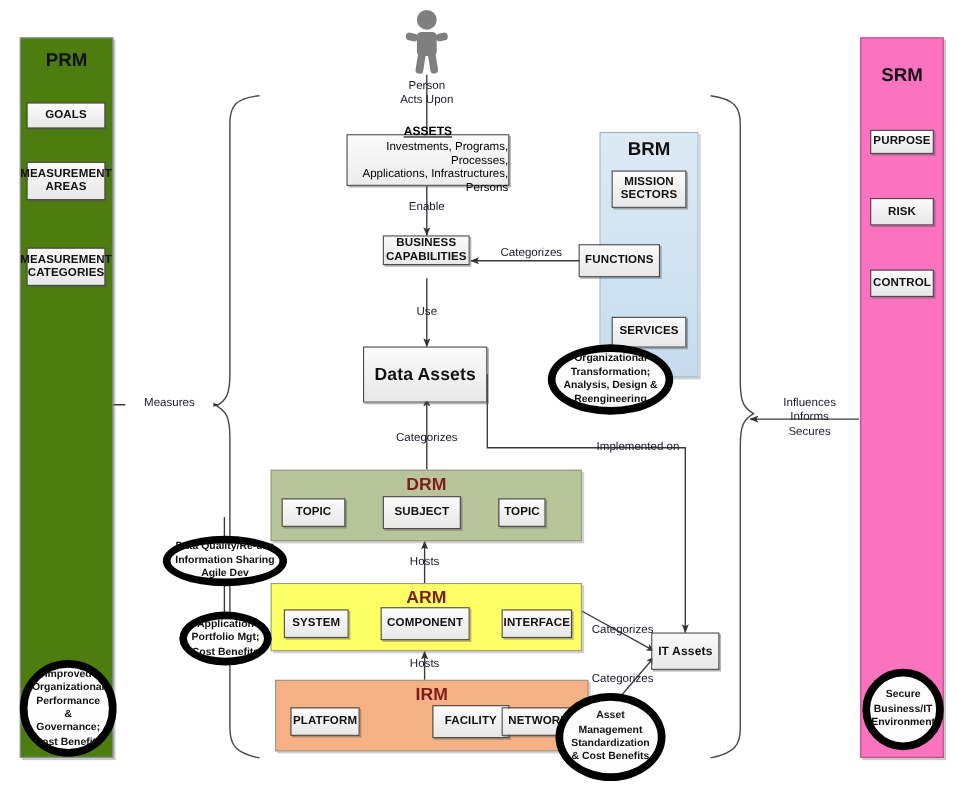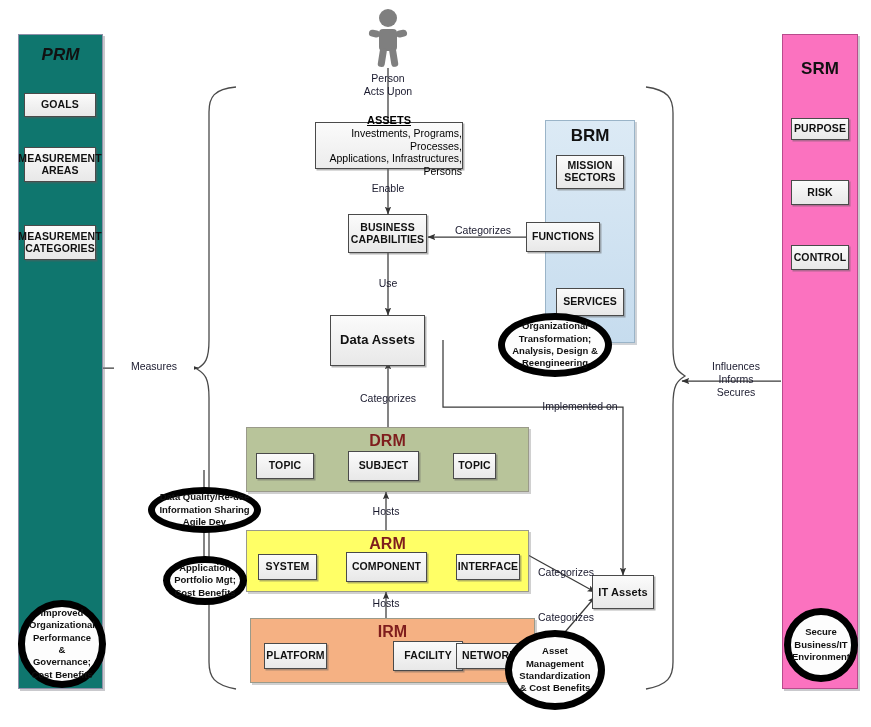--- a/index.html
+++ b/index.html
@@ -20,21 +20,21 @@
 
   
   .pillar{
     position:absolute;box-sizing:border-box;border:1px solid #8d8fa8;
     box-shadow:2px 2px 0 rgba(120,120,130,.4);
   }
   .pillar .pillar-title{
     position:absolute;left:0;right:0;text-align:center;
     font-size:17px;font-weight:bold;color:#111;
   }
-  #prm-pillar{background:#0f766e;font-style:italic;}
+  #prm-pillar{background:#4d7c0f;}
   #srm-pillar{background:#fb72bf;border-color:#b84b8c;}
 
   
   .band{
     position:absolute;box-sizing:border-box;border:1px solid #9a9a8a;
     box-shadow:2px 2px 0 rgba(120,120,120,.35);
   }
   .band .band-title{
     position:absolute;left:0;right:0;top:4px;text-align:center;
     font-size:16px;font-weight:bold;color:#7f1d1d;
@@ -192,26 +192,26 @@
 Business/IT
 Environment</div>
 
   <div id="assets-box" style="left:315px;top:122px;width:148px;height:47px;">
     <div class="t">ASSETS</div>
     <div class="s" style="white-space:pre-line;">Investments, Programs, Processes,
 Applications, Infrastructures, Persons</div>
   </div>
   <div class="lbl" style="left:358px;top:182px;width:60px;">Enable</div>
 
-  <div class="node sm" style="left:348px;top:214px;width:79px;height:39px;white-space:pre-line;">BUSINESS
+  <div class="node sm" style="left:348px;top:214px;width:79px;height:27px;white-space:pre-line;">BUSINESS
 CAPABILITIES</div>
   <div class="lbl" style="left:360px;top:277px;width:56px;">Use</div>
   <div class="lbl" style="left:444px;top:224px;width:78px;">Categorizes</div>
 
-  <div class="node" style="left:330px;top:315px;width:95px;height:51px;font-size:13px;">Data Assets</div>
+  <div class="node" style="left:330px;top:315px;width:113px;height:51px;font-size:16px;">Data Assets</div>
   <div class="lbl" style="left:348px;top:392px;width:80px;">Categorizes</div>
   <div class="lbl" style="left:528px;top:400px;width:104px;">Implemented on</div>
 
   <div class="node" style="left:592px;top:575px;width:62px;height:34px;font-size:11px;">IT Assets</div>
   <div class="lbl" style="left:528px;top:566px;width:76px;">Categorizes</div>
   <div class="lbl" style="left:528px;top:611px;width:76px;">Categorizes</div>
 
   <div id="brm-box" style="left:545px;top:120px;width:90px;height:223px;">
     <div class="band-title">BRM</div>
   </div>

